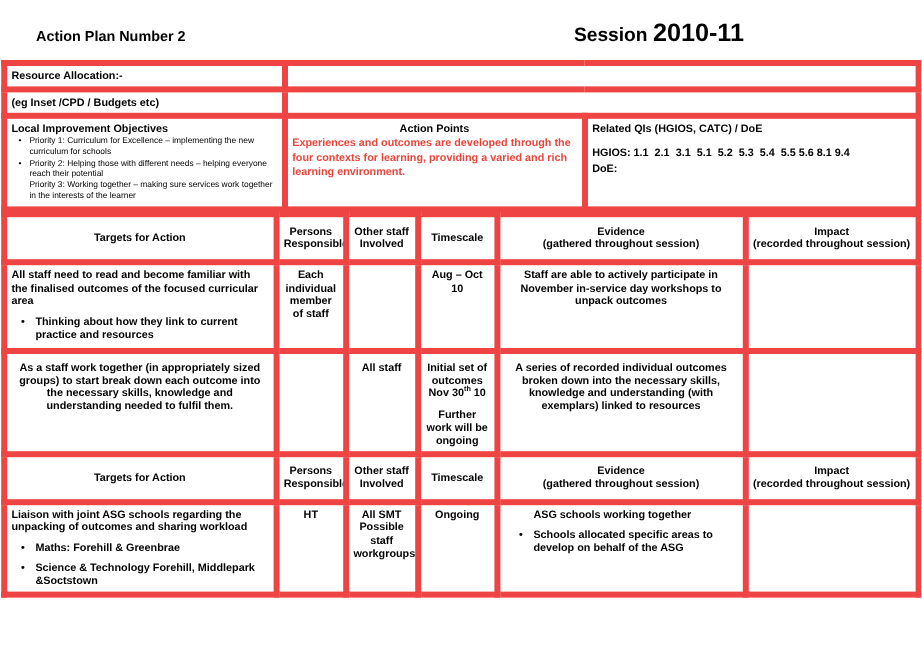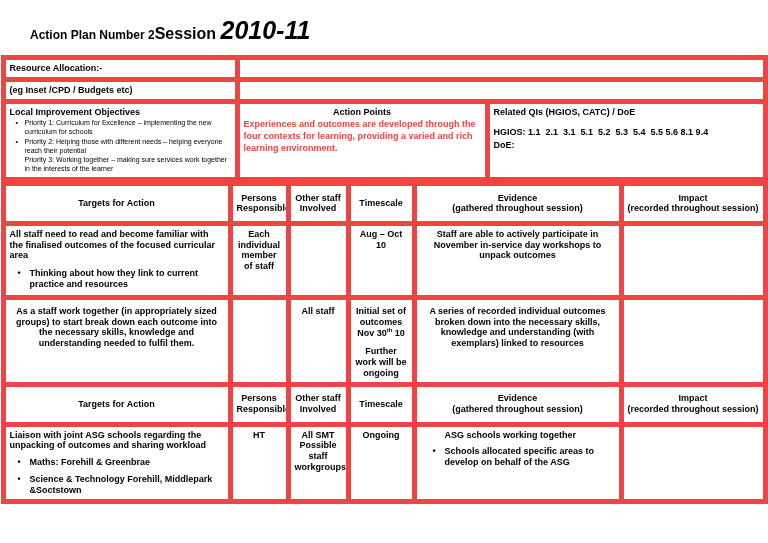--- a/index.html
+++ b/index.html
@@ -4,27 +4,27 @@
 <style>
   * { margin:0; padding:0; box-sizing:border-box; }
   html,body { background:#ffffff; }
   .page {
     width:768px; height:543px; background:#ffffff; position:relative;
     font-family:"Liberation Sans","DejaVu Sans",sans-serif; color:#000;
     overflow:hidden;
   }
   
   .doc-header {
-    display:flex; justify-content:flex-start; align-items:baseline;
+    display:flex; justify-content:space-between; align-items:baseline;
     padding:16px 28px 10px 30px;
   }
   .doc-title { font-size:12px; font-weight:bold; }
   .session { padding-right:120px; white-space:nowrap; }
   .session-label { font-size:16px; font-weight:bold; }
-  .session-value { font-size:25px; font-weight:bold;font-style:italic; }
+  .session-value { font-size:21px; font-weight:bold; }
 
   
   table { border-collapse:collapse; table-layout:fixed; width:762px; margin:0 auto; }
   .main-table { margin-top:-1px; }
   td {
     border:5px solid #ef4444; vertical-align:top;
     padding:3px 4px; font-size:9px; font-weight:bold; line-height:1.2;
     overflow:hidden;
   }
   tr.ra-row1 { height:17px; }

